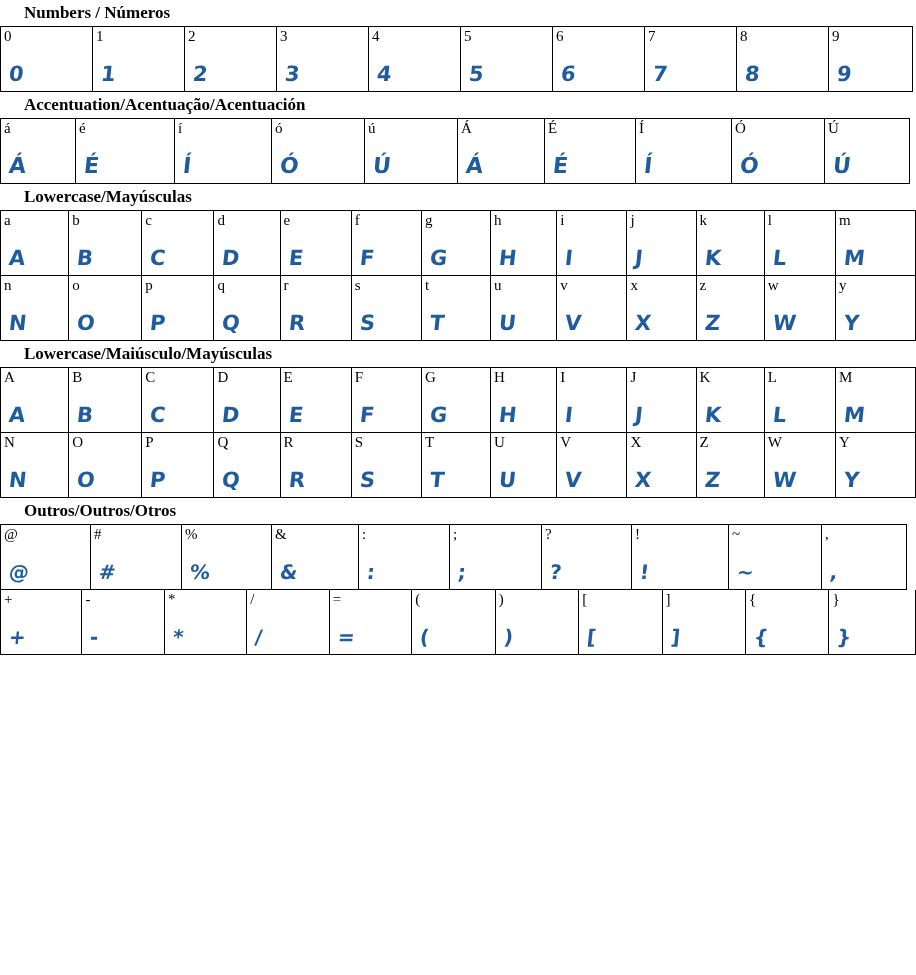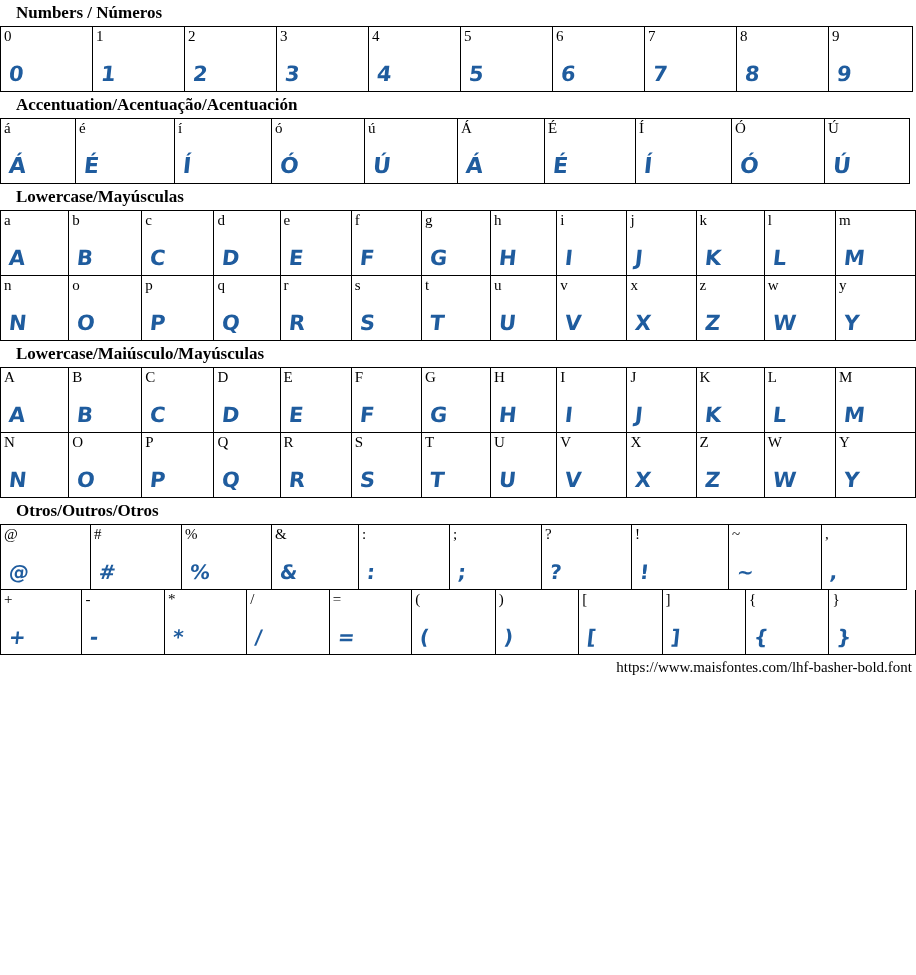--- a/index.html
+++ b/index.html
@@ -16,21 +16,21 @@
   }
   .page {
     width: 916px;
     position: relative;
   }
   .section-title {
     font-family: "Liberation Serif", serif;
     font-weight: bold;
     font-size: 17px;
     line-height: 22px;
-    padding: 2px 0 2px 16px;
+    padding: 2px 0 2px 24px;
     color: #000000;
   }
   table.glyphs {
     border-collapse: collapse;
     border-spacing: 0;
     table-layout: fixed;
     margin: 0;
     border-top: 1px solid #000;
     border-left: 1px solid #000;
   }
@@ -553,21 +553,21 @@
       <td>
             <div class="cellwrap">
               <span class="lbl">Y</span>
               <span class="gl">Y</span>
             </div>
           </td>
     </tr>
   </tbody>
     </table>
 
-  <div class="section-title">Otros/Outros/Otros</div>
+  <div class="section-title">Outros/Outros/Otros</div>
   <table class="glyphs sect-others">
     <tbody>
         <tr>
       <td style="width:89px">
             <div class="cellwrap">
               <span class="lbl">@</span>
               <span class="gl">@</span>
             </div>
           </td>
       <td style="width:90px">
@@ -693,15 +693,14 @@
       <td style="width:86px">
             <div class="cellwrap">
               <span class="lbl">}</span>
               <span class="gl">}</span>
             </div>
           </td>
     </tr>
   </tbody>
     </table>
 
-  <div class="footer">https://www.maisfontes.com/lhf-basher-bold.font</div>
 
 </div>
 
 </body></html>

